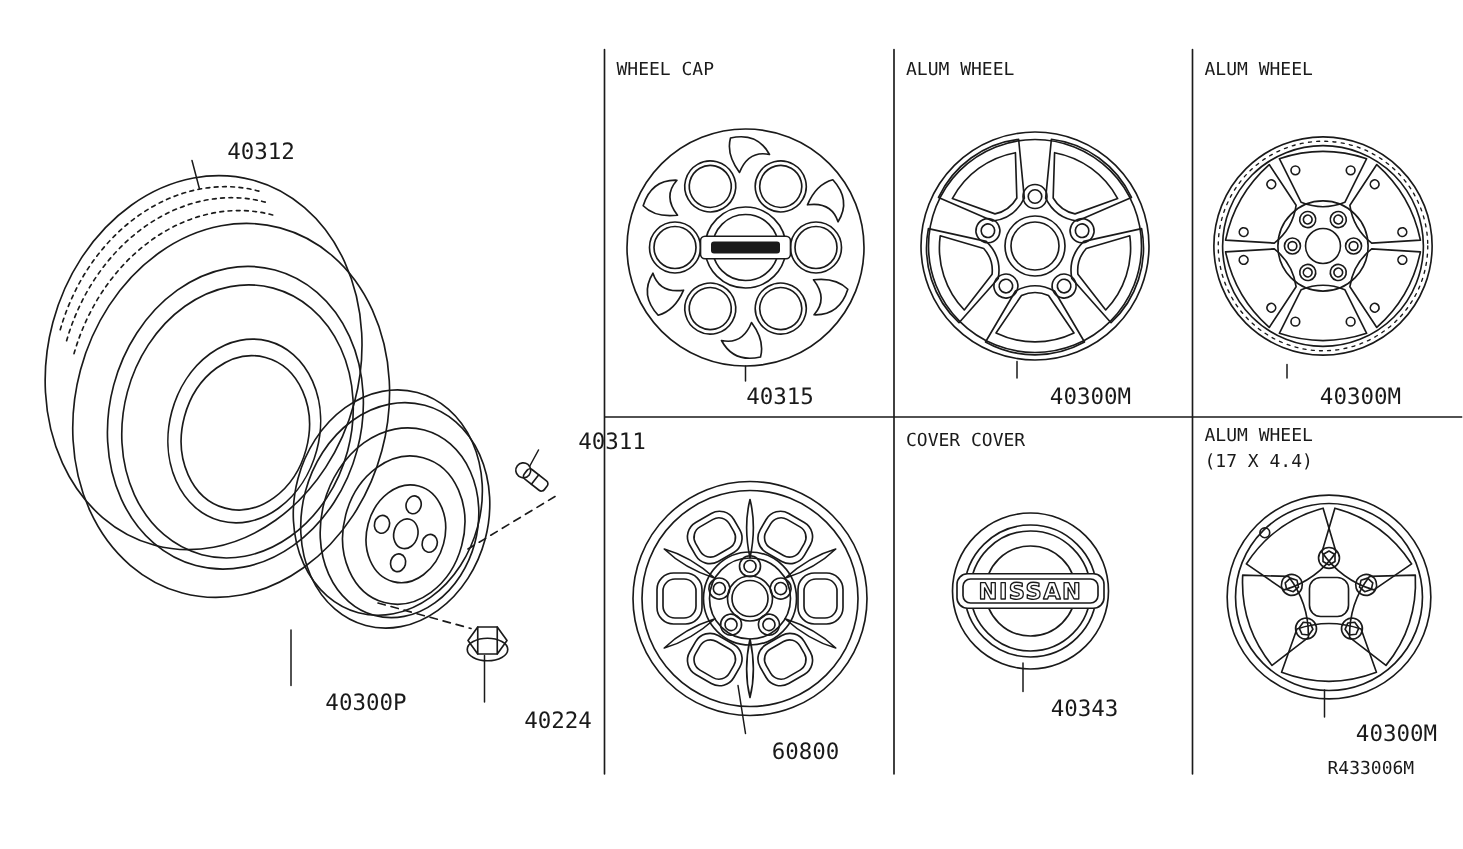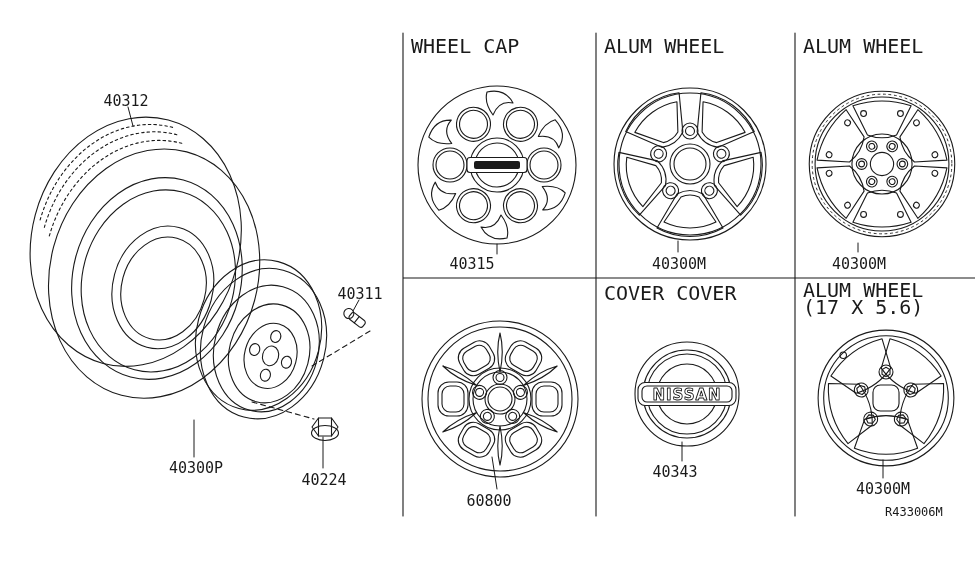--- a/index.html
+++ b/index.html
@@ -1,22 +1,22 @@
 <!DOCTYPE html>
 <html><head>
 <meta charset="utf-8">
 <style>
   html,body{margin:0;padding:0;background:#fff;}
   #stage{position:relative;width:975px;height:566px;background:#fff;overflow:hidden;
          font-family:"DejaVu Sans Mono","Liberation Mono",monospace;color:#1a1a1a;}
   #art{position:absolute;left:0;top:0;}
-  .cell-title{position:absolute;font-size:20px;line-height:17px;white-space:pre;letter-spacing:0px;}
+  .cell-title{position:absolute;font-size:12px;line-height:17px;white-space:pre;letter-spacing:0px;}
   .cell-title span{display:block;}
   .part-num{position:absolute;font-size:15px;white-space:pre;}
-  .centered{transform:translateX(-50%);}
+  .centered{transform:translateX(-50%);margin-left:48px;}
   .ref-code{position:absolute;font-size:12px;}
   svg *{vector-effect:non-scaling-stroke;}
 </style>
 </head>
 <body>
 
 <div id="stage">
 
   <svg id="art" width="975" height="566" viewBox="0 0 975 566" fill="none" stroke="#1a1a1a" stroke-width="1.1" stroke-linejoin="round" stroke-linecap="round">
 
@@ -224,21 +224,21 @@
 
   <div class="part-num centered" style="left:126px;top:92px">40312</div>
   <div class="part-num centered" style="left:196px;top:459px">40300P</div>
   <div class="part-num centered" style="left:360px;top:285px">40311</div>
   <div class="part-num centered" style="left:324px;top:471px">40224</div>
 
   <div class="cell-title" style="left:411px;top:38px"><span>WHEEL CAP</span></div>
   <div class="cell-title" style="left:604px;top:38px"><span>ALUM WHEEL</span></div>
   <div class="cell-title" style="left:803px;top:38px"><span>ALUM WHEEL</span></div>
   <div class="cell-title" style="left:604px;top:285px"><span>COVER COVER</span></div>
-  <div class="cell-title" style="left:803px;top:282px"><span>ALUM WHEEL</span><span>(17 X 5.6)</span></div>
+  <div class="cell-title" style="left:803px;top:282px"><span>ALUM WHEEL</span><span>(17 X 4.4)</span></div>
 
   <div class="part-num centered" style="left:472px;top:255px">40315</div>
   <div class="part-num centered" style="left:679px;top:255px">40300M</div>
   <div class="part-num centered" style="left:859px;top:255px">40300M</div>
   <div class="part-num centered" style="left:489px;top:492px">60800</div>
   <div class="part-num centered" style="left:675px;top:463px">40343</div>
   <div class="part-num centered" style="left:883px;top:480px">40300M</div>
 
   <div class="ref-code" style="left:885px;top:505px">R433006M</div>
 </div>

